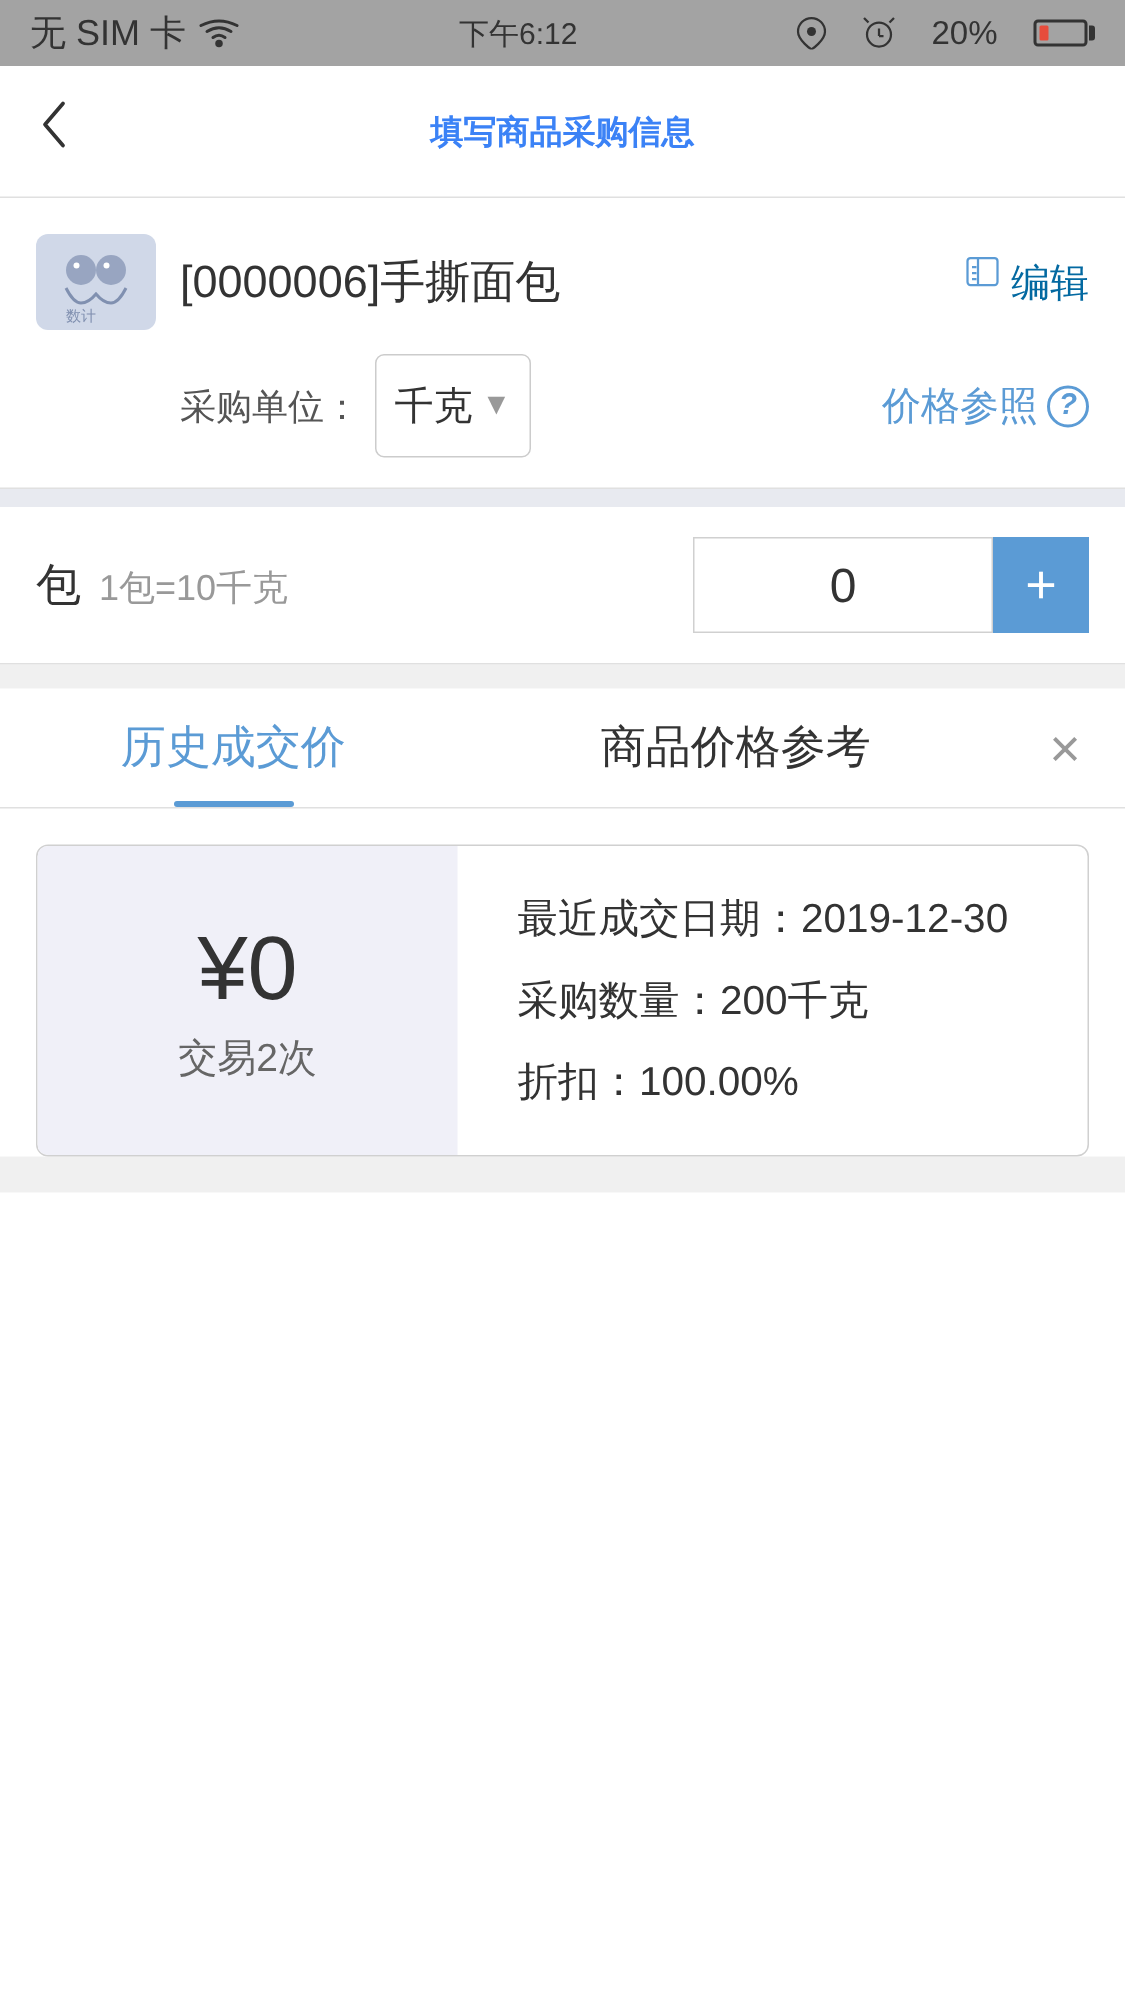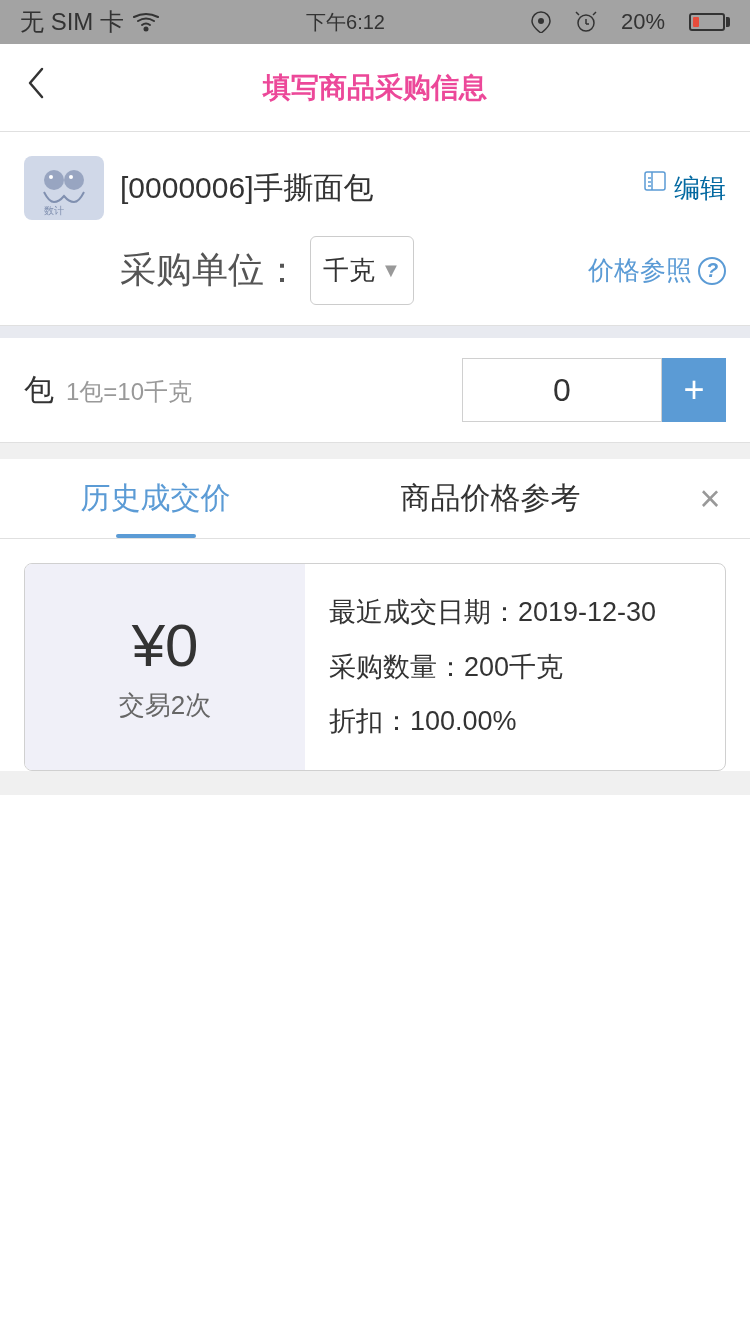--- a/index.html
+++ b/index.html
@@ -80,23 +80,23 @@
       border-bottom: 1px solid #e0e0e0;
     }
     .nav-back {
       position: absolute;
       left: 24px;
       font-size: 36px;
       color: #333;
       cursor: pointer;
     }
     .nav-title {
-      font-size: 28px;
+      font-size: 22px;
       font-weight: 600;
-      color: #ec4899;
+      color: #3b82f6;
     }
 
     
     .product-card {
       background: #fff;
       padding: 24px 24px 20px 24px;
       display: flex;
       flex-direction: column;
       gap: 16px;
       border-bottom: 1px solid #e0e0e0;
@@ -133,21 +133,21 @@
       color: #0369a1;
       font-size: 26px;
     }
     .product-unit-row {
       display: flex;
       align-items: center;
       justify-content: space-between;
       margin-left: 96px;
     }
     .unit-label {
-      font-size: 36px;
+      font-size: 24px;
       color: #555;
     }
     .unit-select {
       display: flex;
       align-items: center;
       gap: 6px;
       border: 1px solid #ccc;
       border-radius: 6px;
       padding: 16px 12px;
       font-size: 26px;
@@ -309,21 +309,21 @@
       font-weight: 300;
       color: #333;
     }
     .price-trades {
       font-size: 26px;
       color: #666;
       margin-top: 8px;
     }
     .price-right-panel {
       flex: 1;
-      padding: 28px 24px;
+      padding: 28px 40px;
       display: flex;
       flex-direction: column;
       gap: 14px;
     }
     .price-detail-row {
       font-size: 27px;
       color: #333;
       line-height: 1.5;
     }
 

